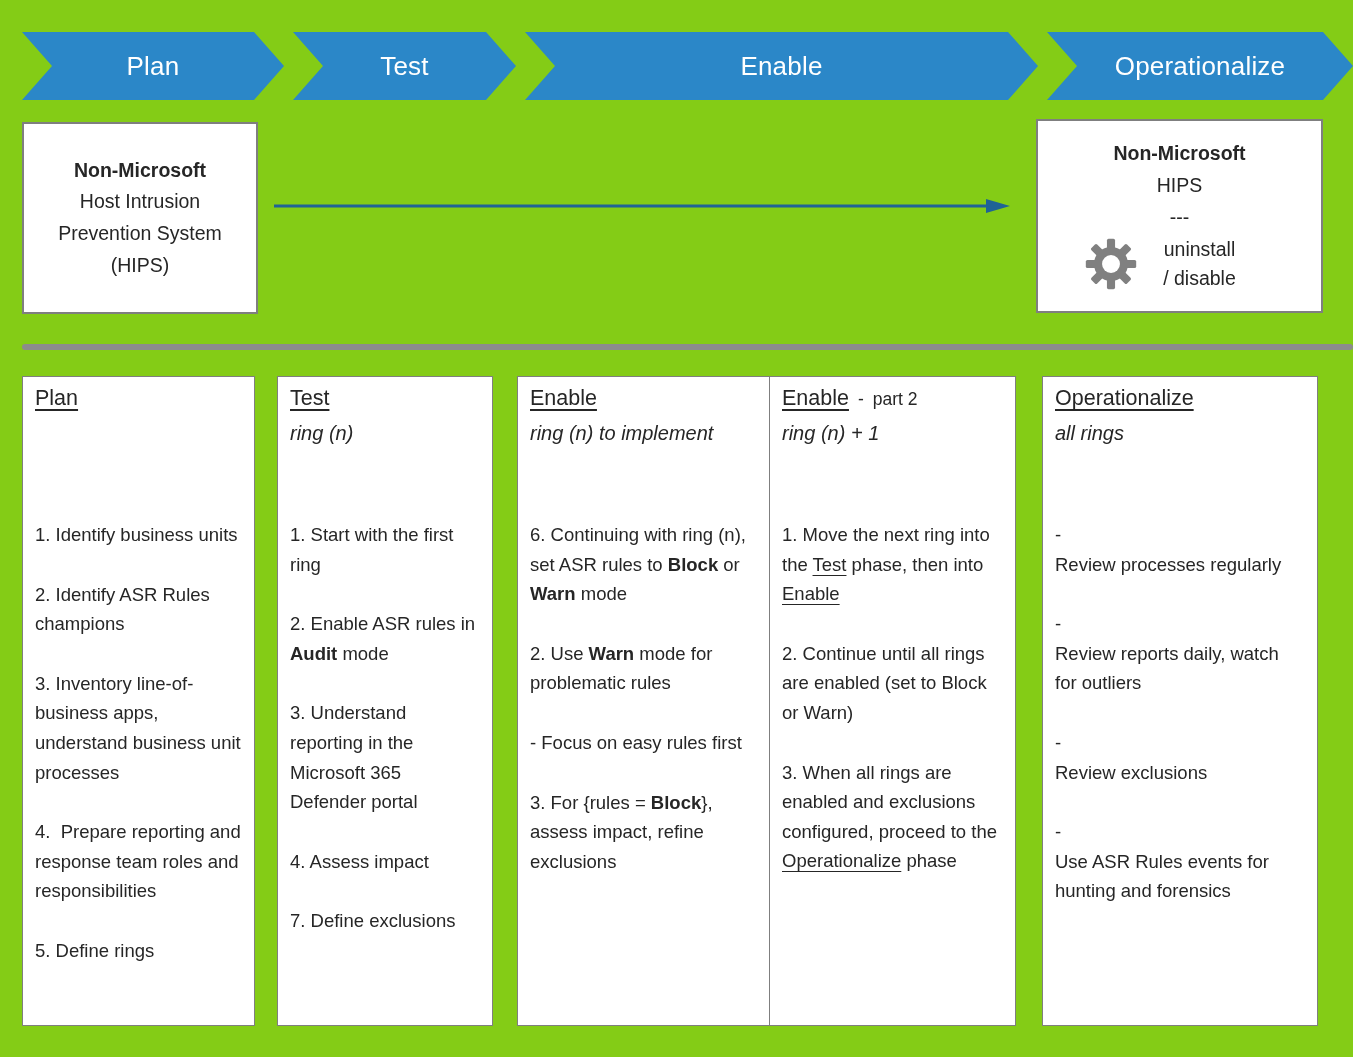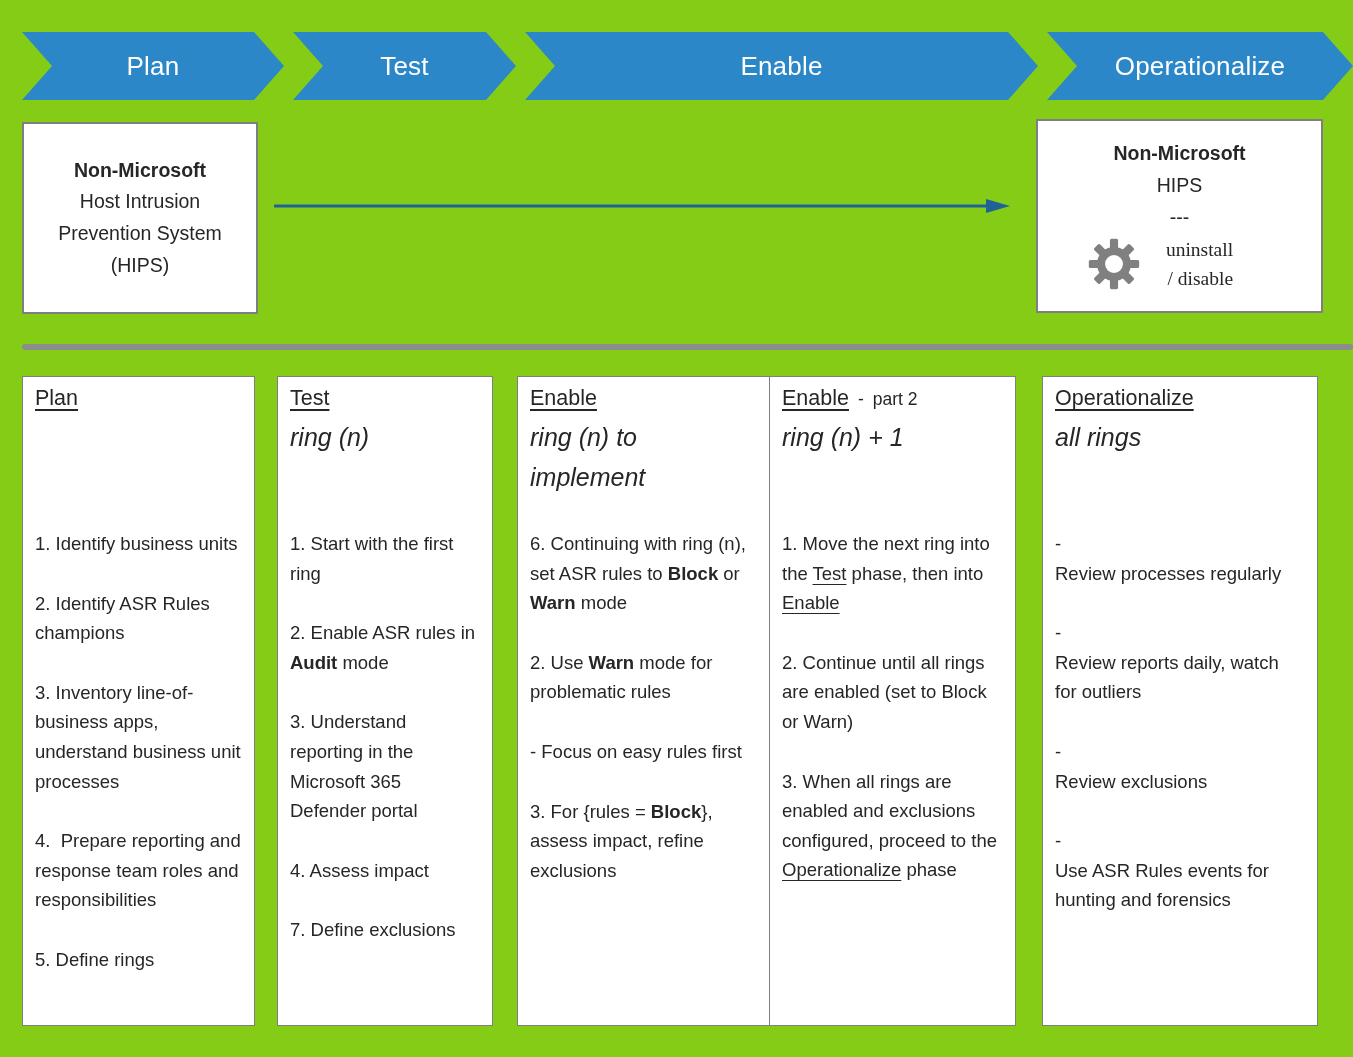--- a/index.html
+++ b/index.html
@@ -15,39 +15,39 @@
 
   
   .hips-box{position:absolute;border:2px solid #7F7F7F;background:#fff;box-sizing:border-box;
             display:flex;flex-direction:column;align-items:center;justify-content:center;
             font-size:19.5px;line-height:1.62;text-align:center;}
   .hips-left{left:22px;top:122px;width:236px;height:192px;}
   .hips-right{left:1036px;top:119px;width:287px;height:194px;}
   .hips-line{white-space:pre-wrap;}
   .action-row{display:flex;align-items:center;margin-top:2px;}
   .action-row .gear{margin-right:26px;margin-left:-38px;}
-  .action-text{text-align:right;line-height:1.5;font-family:Liberation Serif, serif;}
+  .action-text{text-align:center;line-height:1.5;}
 
   .arrow-svg{position:absolute;left:272px;top:197px;}
 
   
   .divider{position:absolute;left:22px;top:344px;width:1331px;height:6px;background:#8C8C8C;border-radius:3px;}
 
   
   .col{position:absolute;top:376px;height:650px;border:1.5px solid #7F7F7F;background:#fff;
        box-sizing:border-box;padding:8px 12px 0 12px;font-size:18.5px;line-height:1.6;}
   .col1{left:22px;width:233px;}
   .col2{left:277px;width:216px;}
   .col3{left:517px;width:253px;}
   .col4{left:770px;width:246px;border-left:none;}
   .col5{left:1042px;width:276px;}
   .col-head{height:132px;}
   .col-title{font-size:21.5px;line-height:1.3;}
-  .col-sub{font-style:italic;font-size:25px;margin-top:4px;}
-  .col-items .item{margin:12px 0 30px 0;white-space:pre-wrap;}
+  .col-sub{font-style:italic;font-size:20px;margin-top:4px;}
+  .col-items .item{margin:3px 0 30px 0;white-space:pre-wrap;}
 
   
   .rb{font-weight:bold;}
   .ri{}
   .ru{text-decoration:underline;text-underline-offset:4px;}
   .rs{font-size:17.5px;}
   .rp{margin:0 9px;}
 </style>
 </head>
 <body>

